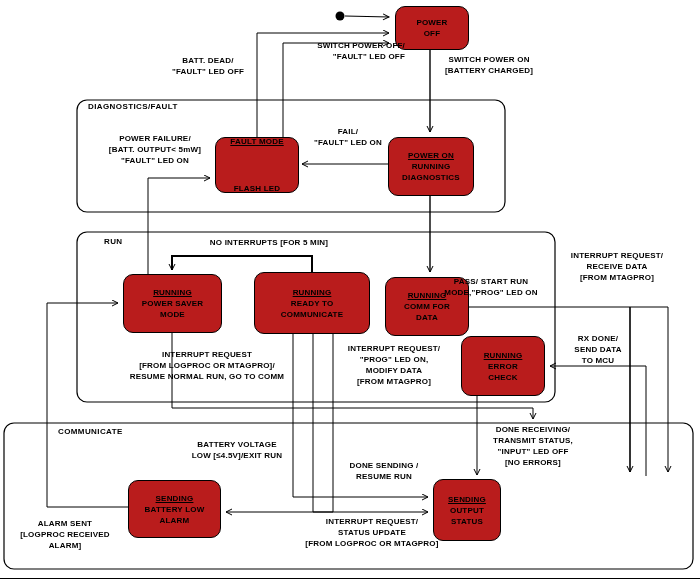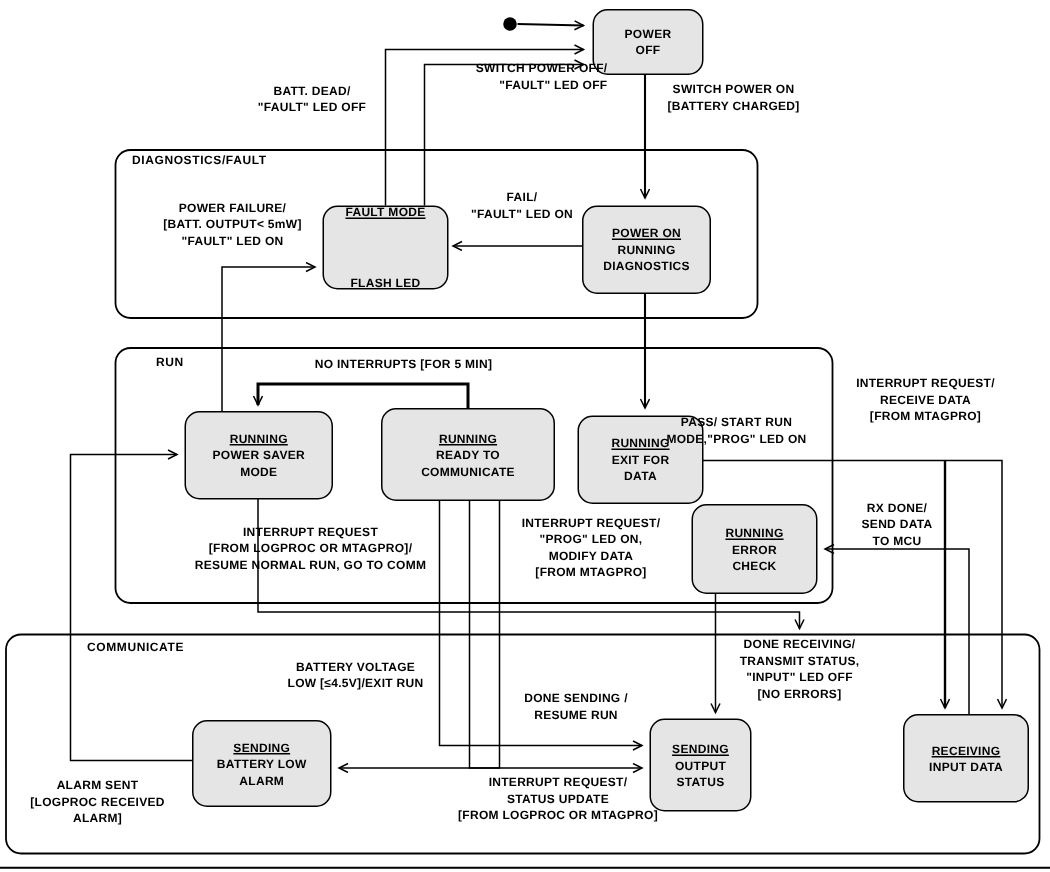--- a/index.html
+++ b/index.html
@@ -1,19 +1,19 @@
 <!DOCTYPE html>
 <html><head>
 <meta charset="utf-8">
 <style>
   html,body{margin:0;padding:0;background:#fff;}
   .stage{position:relative;width:700px;height:581px;background:#ffffff;overflow:hidden;
          font-family:"Liberation Sans",sans-serif;color:#000;}
   svg.wires{position:absolute;left:0;top:0;z-index:1;}
-  .state{position:absolute;z-index:3;background:#e5e5e5;border:1.6px solid #000;border-radius:10px;
+  .state{position:absolute;z-index:3;background:#b91c1c;border:1.6px solid #000;border-radius:10px;
          display:flex;flex-direction:column;align-items:center;justify-content:center;
          font-size:8px;font-weight:bold;line-height:11px;text-align:center;letter-spacing:.2px;}
   .state-title{text-decoration:underline;white-space:pre-line;}
   .state-sub{white-space:pre-line;}
   .elabel{position:absolute;z-index:4;font-size:8px;font-weight:bold;line-height:11px;
           text-align:center;white-space:pre-line;letter-spacing:.2px;}
   .rlabel{position:absolute;z-index:2;font-size:8px;font-weight:bold;letter-spacing:.4px;}
 </style>
 </head>
 <body>
@@ -80,21 +80,21 @@
   </div>
 
   <div class="state" style="left:254px;top:272px;width:114px;height:60px;">
     <div class="state-title">RUNNING</div>
     <div class="state-sub">READY TO
 COMMUNICATE</div>
   </div>
 
   <div class="state" style="left:385px;top:277px;width:82px;height:57px;">
     <div class="state-title">RUNNING</div>
-    <div class="state-sub">EXIT FOR
+    <div class="state-sub">COMM FOR
 DATA</div>
   </div>
 
   <div class="state" style="left:461px;top:336px;width:82px;height:58px;">
     <div class="state-title">RUNNING</div>
     <div class="state-sub">ERROR
 CHECK</div>
   </div>
 
   <div class="state" style="left:128px;top:480px;width:91px;height:56px;">
@@ -102,24 +102,20 @@
     <div class="state-sub">BATTERY LOW
 ALARM</div>
   </div>
 
   <div class="state" style="left:433px;top:479px;width:66px;height:60px;">
     <div class="state-title">SENDING</div>
     <div class="state-sub">OUTPUT
 STATUS</div>
   </div>
 
-  <div class="state" style="left:602px;top:476px;width:82px;height:57px;">
-    <div class="state-title">RECEIVING</div>
-    <div class="state-sub">INPUT DATA</div>
-  </div>
 
   <div class="elabel" style="left:148px;top:55px;width:120px;">BATT. DEAD/
 "FAULT" LED OFF</div>
   <div class="elabel" style="left:283px;top:40px;width:122px;text-align:right;">SWITCH POWER OFF/
 "FAULT" LED OFF</div>
   <div class="elabel" style="left:430px;top:54px;width:118px;">SWITCH POWER ON
 [BATTERY CHARGED]</div>
   <div class="elabel" style="left:303px;top:126px;width:90px;">FAIL/
 "FAULT" LED ON</div>
   <div class="elabel" style="left:83px;top:133px;width:144px;">POWER FAILURE/

